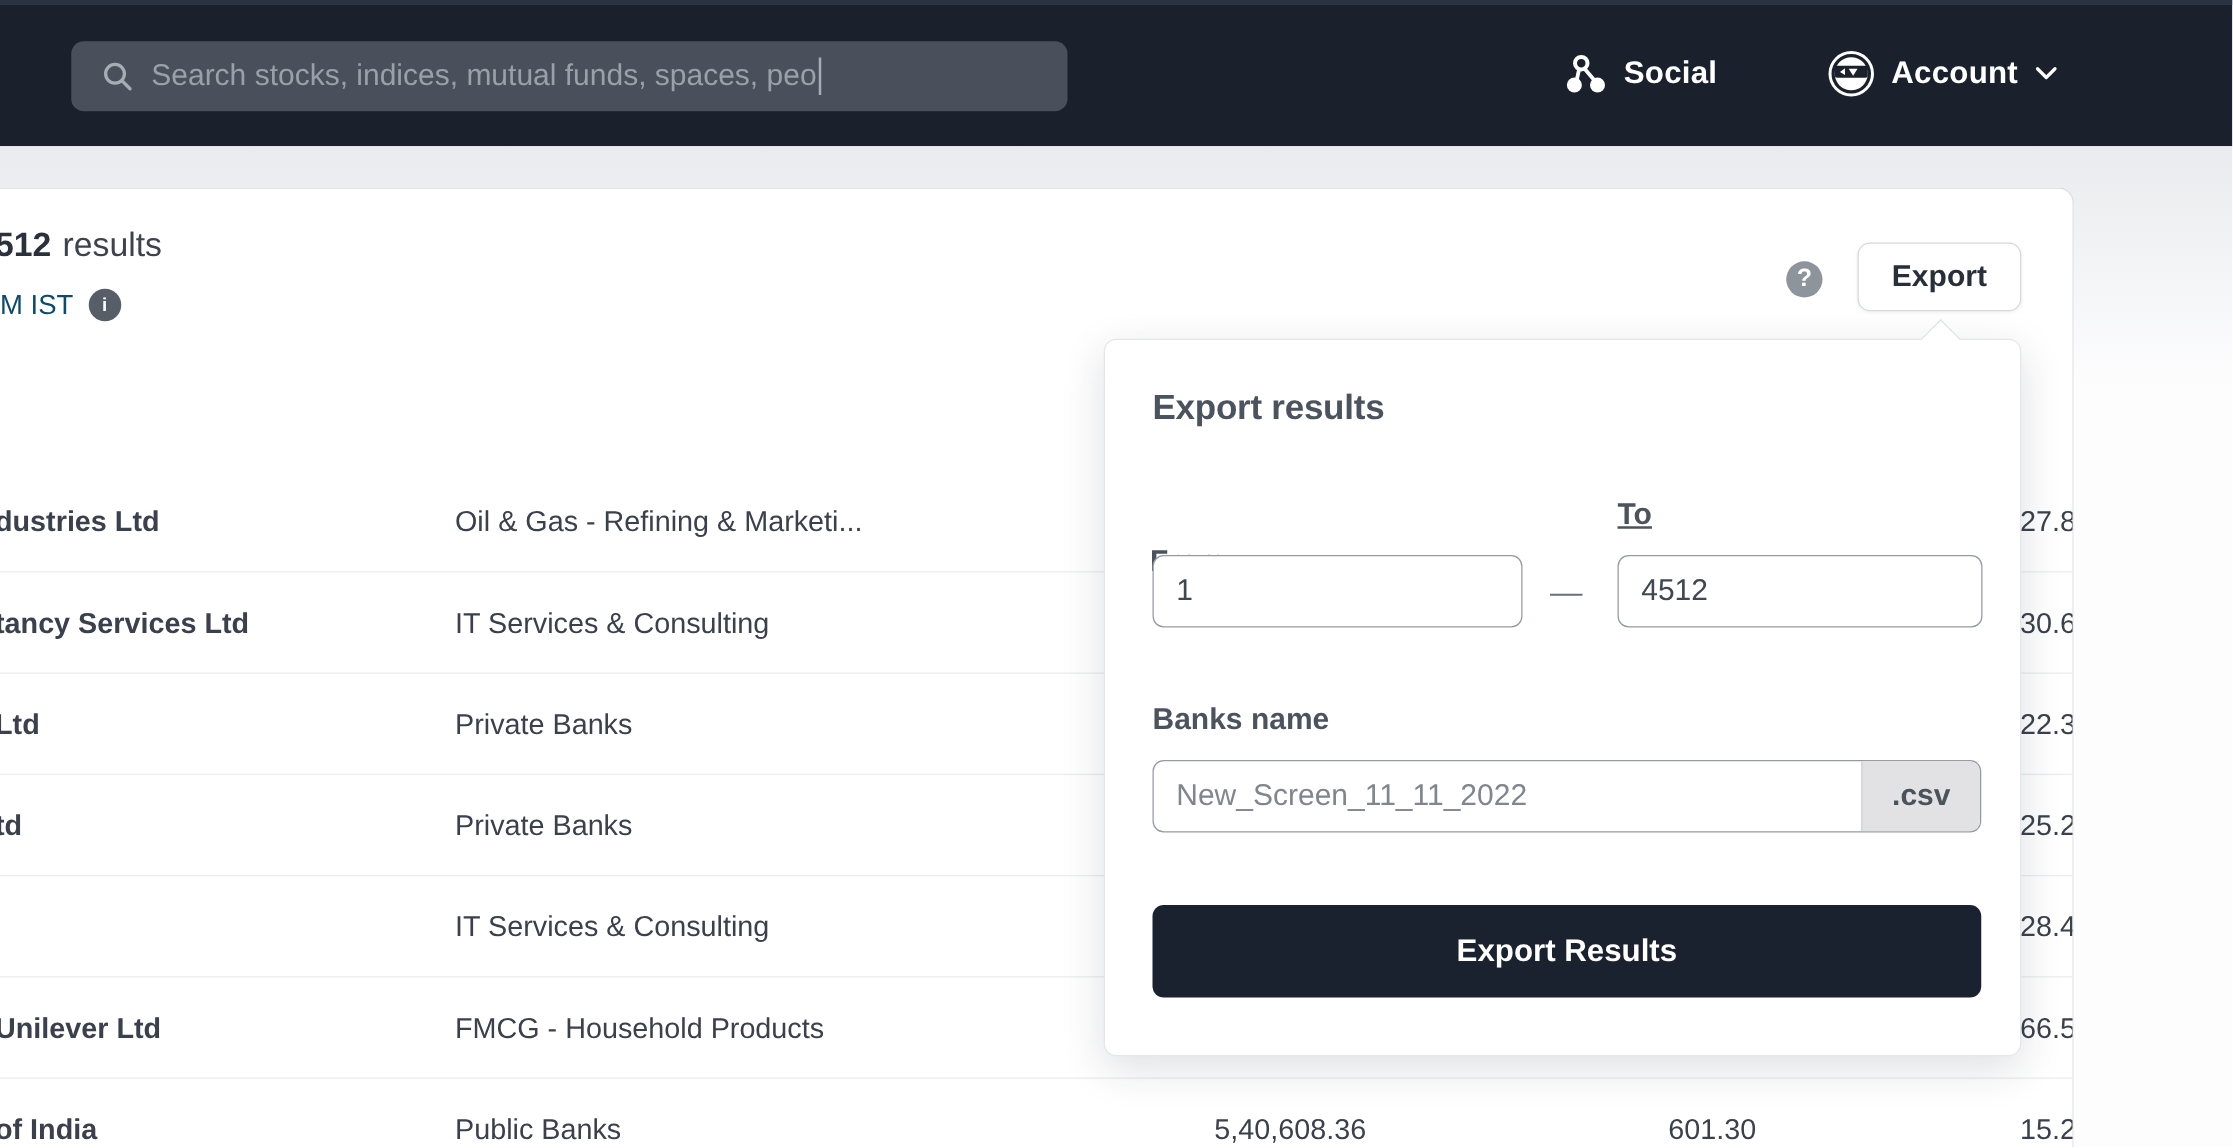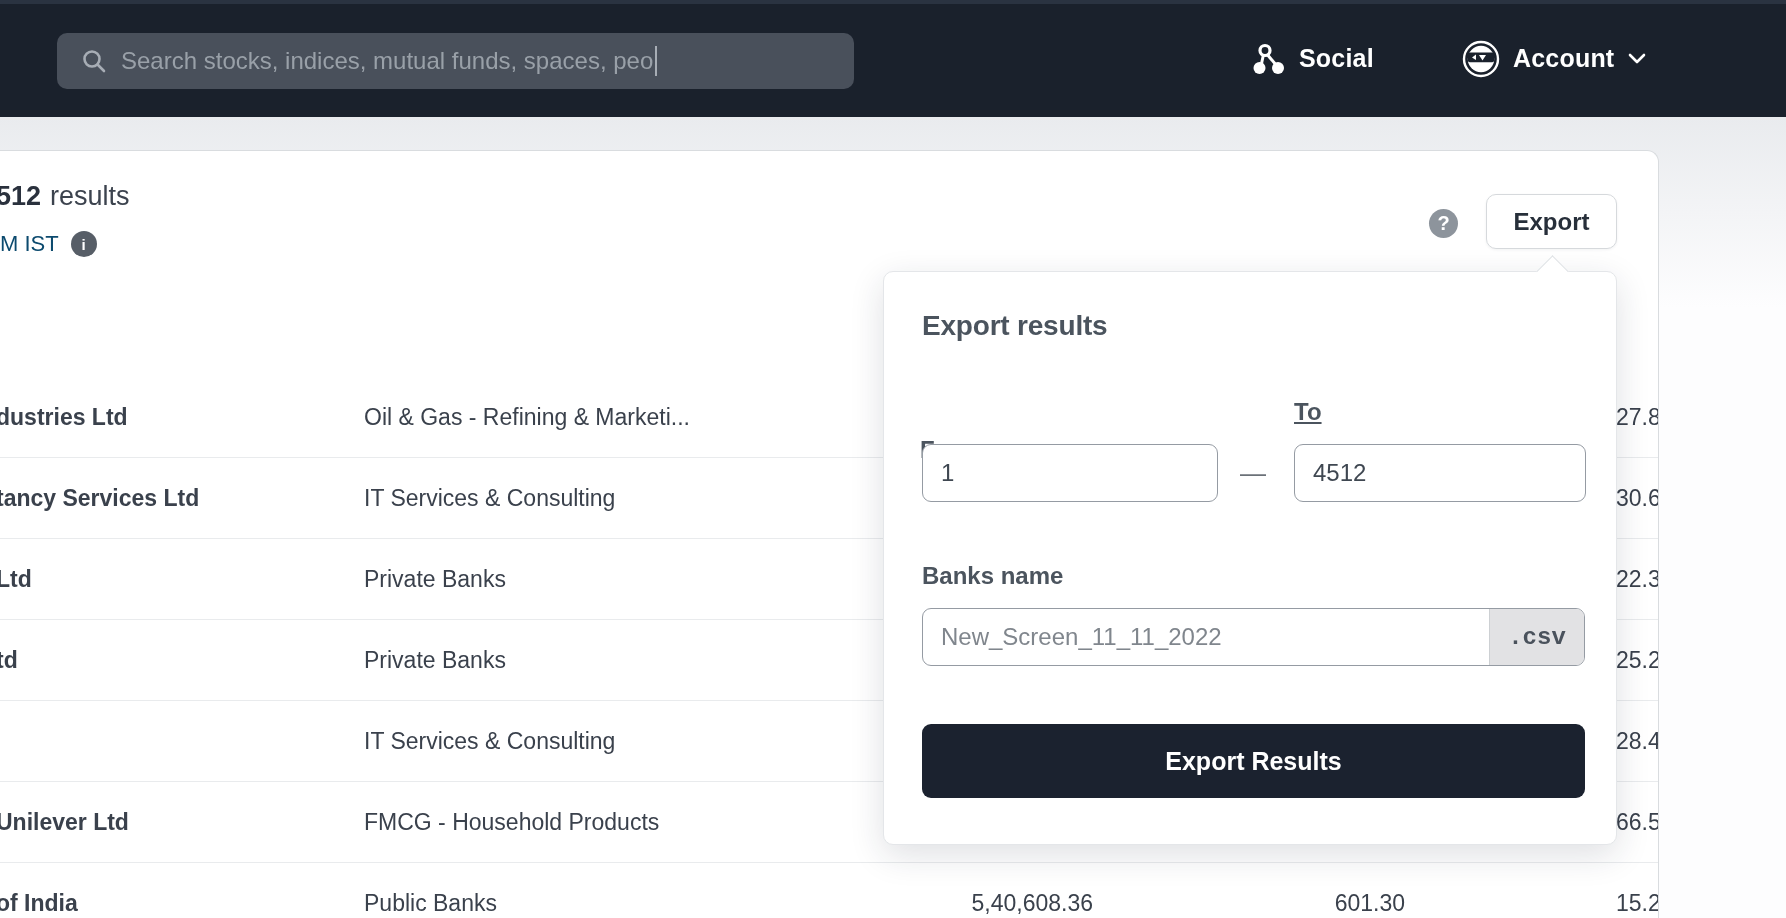--- a/index.html
+++ b/index.html
@@ -78,21 +78,21 @@
              padding:0 0 0 18px;outline:none;}
   .in-from{left:38px;top:172px;width:296px;}
   .in-to{left:410px;top:172px;width:292px;}
   .range-dash{position:absolute;left:356px;top:172px;width:40px;height:58px;display:flex;
               align-items:center;font-size:26px;color:#6b7178;}
   .file-wrap{position:absolute;left:38px;top:336px;width:663px;height:58px;border:1.5px solid #959ba3;
              border-radius:9px;background:#fff;box-sizing:border-box;display:flex;overflow:hidden;}
   .file-input{flex:1 1 auto;border:none;outline:none;font-family:"Liberation Sans",sans-serif;
               font-size:24px;color:#80868d;padding-left:18px;background:transparent;min-width:0;}
   .file-ext{flex:0 0 94px;background:#e2e2e4;display:flex;align-items:center;justify-content:center;
-            font-size:24px;font-weight:600;color:#4a525c;border-left:1px solid #cdd0d3;font-family:Liberation Mono, monospace;}
+            font-size:24px;font-weight:600;color:#4a525c;border-left:1px solid #cdd0d3;}
   .submit-btn{position:absolute;left:38px;top:452px;width:663px;height:74px;background:#1b222f;
               border:none;border-radius:9px;color:#fff;font-size:25px;font-weight:700;cursor:pointer;
               font-family:"Liberation Sans",sans-serif;}
 </style>
 </head>
 <body>
 
 <div id="frame">
 
   <div class="navbar">

